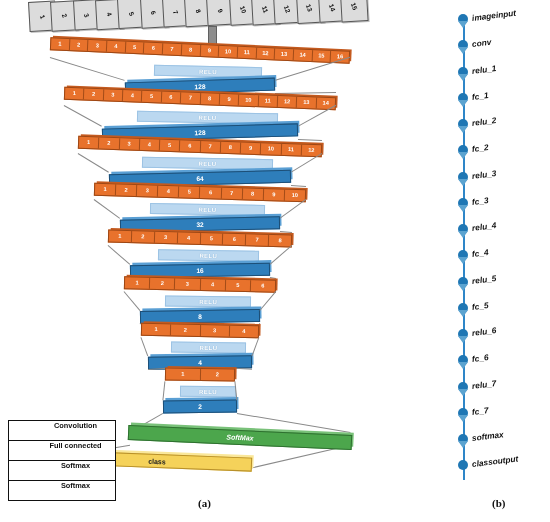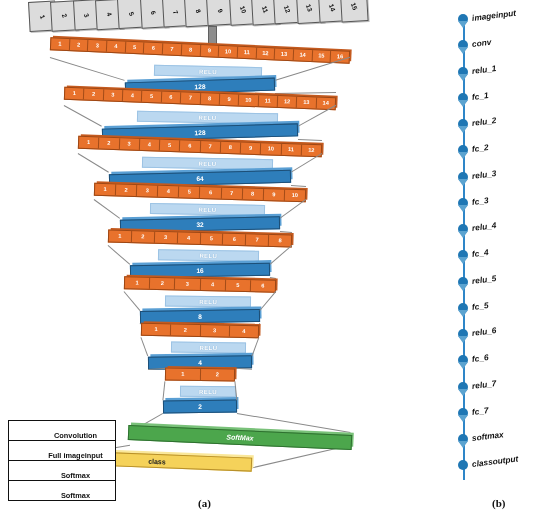--- a/index.html
+++ b/index.html
@@ -68,21 +68,21 @@
         display:flex;align-items:center;justify-content:center;
         font-size:7px;color:#222;font-weight:700;
         box-shadow:2px -3px 0 -0.5px #fae79a;}
 
   
   .conn{position:absolute;background:#8a8a8a;height:0.8px;transform-origin:left center;}
 
   
   .legend{position:absolute;left:8px;top:420px;width:108px;
           border:1.4px solid #111;box-sizing:border-box;background:#fff;}
-  .legrow{display:flex;align-items:flex-end;height:19px;
+  .legrow{display:flex;align-items:flex-start;height:19px;
           border-bottom:1.2px solid #111;}
   .legrow:last-child{border-bottom:none;}
   .legsw{width:26px;border-right:1.2px solid #111;}
   .leglbl{flex:1;display:flex;align-items:center;justify-content:center;
           font-size:7.4px;font-weight:700;color:#111;}
 
   .caption{position:absolute;font-size:11px;font-weight:700;color:#111;
            font-family:"Liberation Serif", serif;}
 
   
@@ -301,21 +301,21 @@
 
     <div class="outcome" id="outcome-bar" style="left:62px;top:454px;width:190px;transform:rotate(2.2deg);">class</div>
 
     <div class="legend" id="legend">
         <div class="legrow">
           <div class="legsw" style="background: rgb(232, 114, 44);"></div>
           <div class="leglbl">Convolution</div>
         </div>
         <div class="legrow">
           <div class="legsw" style="background: rgb(46, 126, 187);"></div>
-          <div class="leglbl">Full imageinput</div>
+          <div class="leglbl">Full connected</div>
         </div>
         <div class="legrow">
           <div class="legsw" style="background: rgb(76, 166, 76);"></div>
           <div class="leglbl">Softmax</div>
         </div>
         <div class="legrow">
           <div class="legsw" style="background: rgb(245, 210, 90);"></div>
           <div class="leglbl">Softmax</div>
         </div>
       </div>

